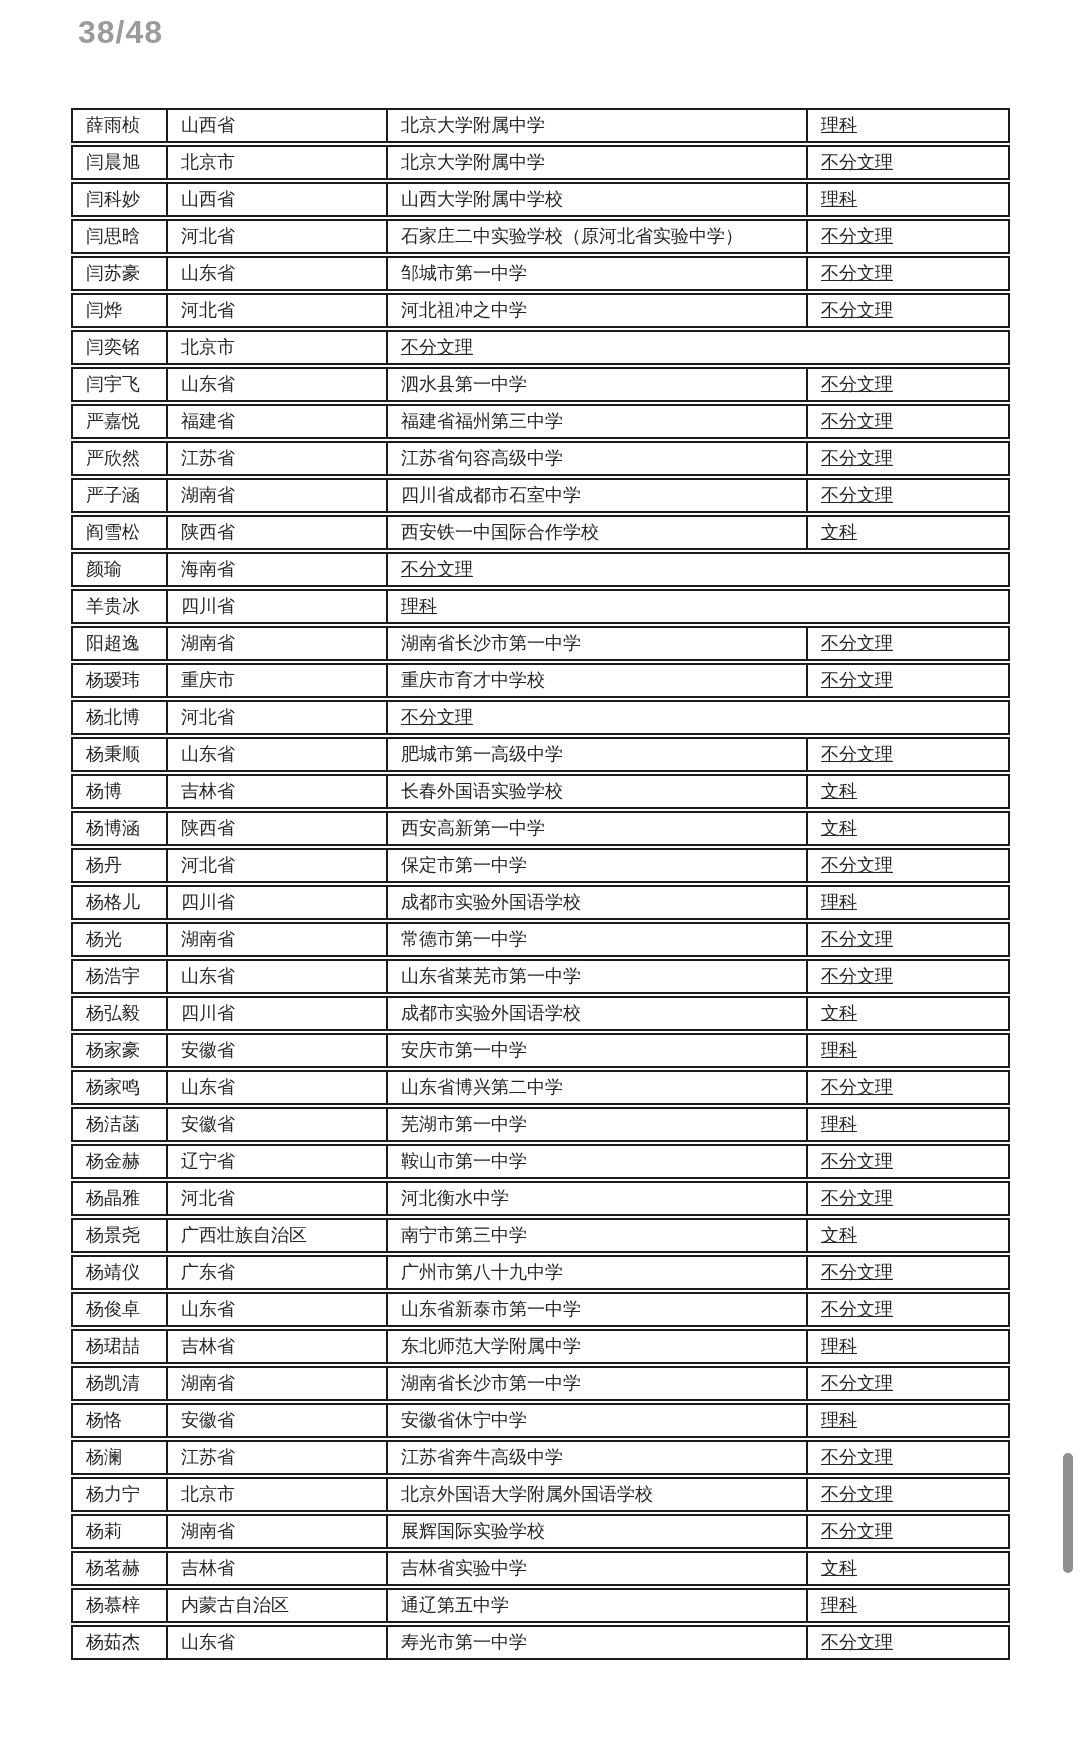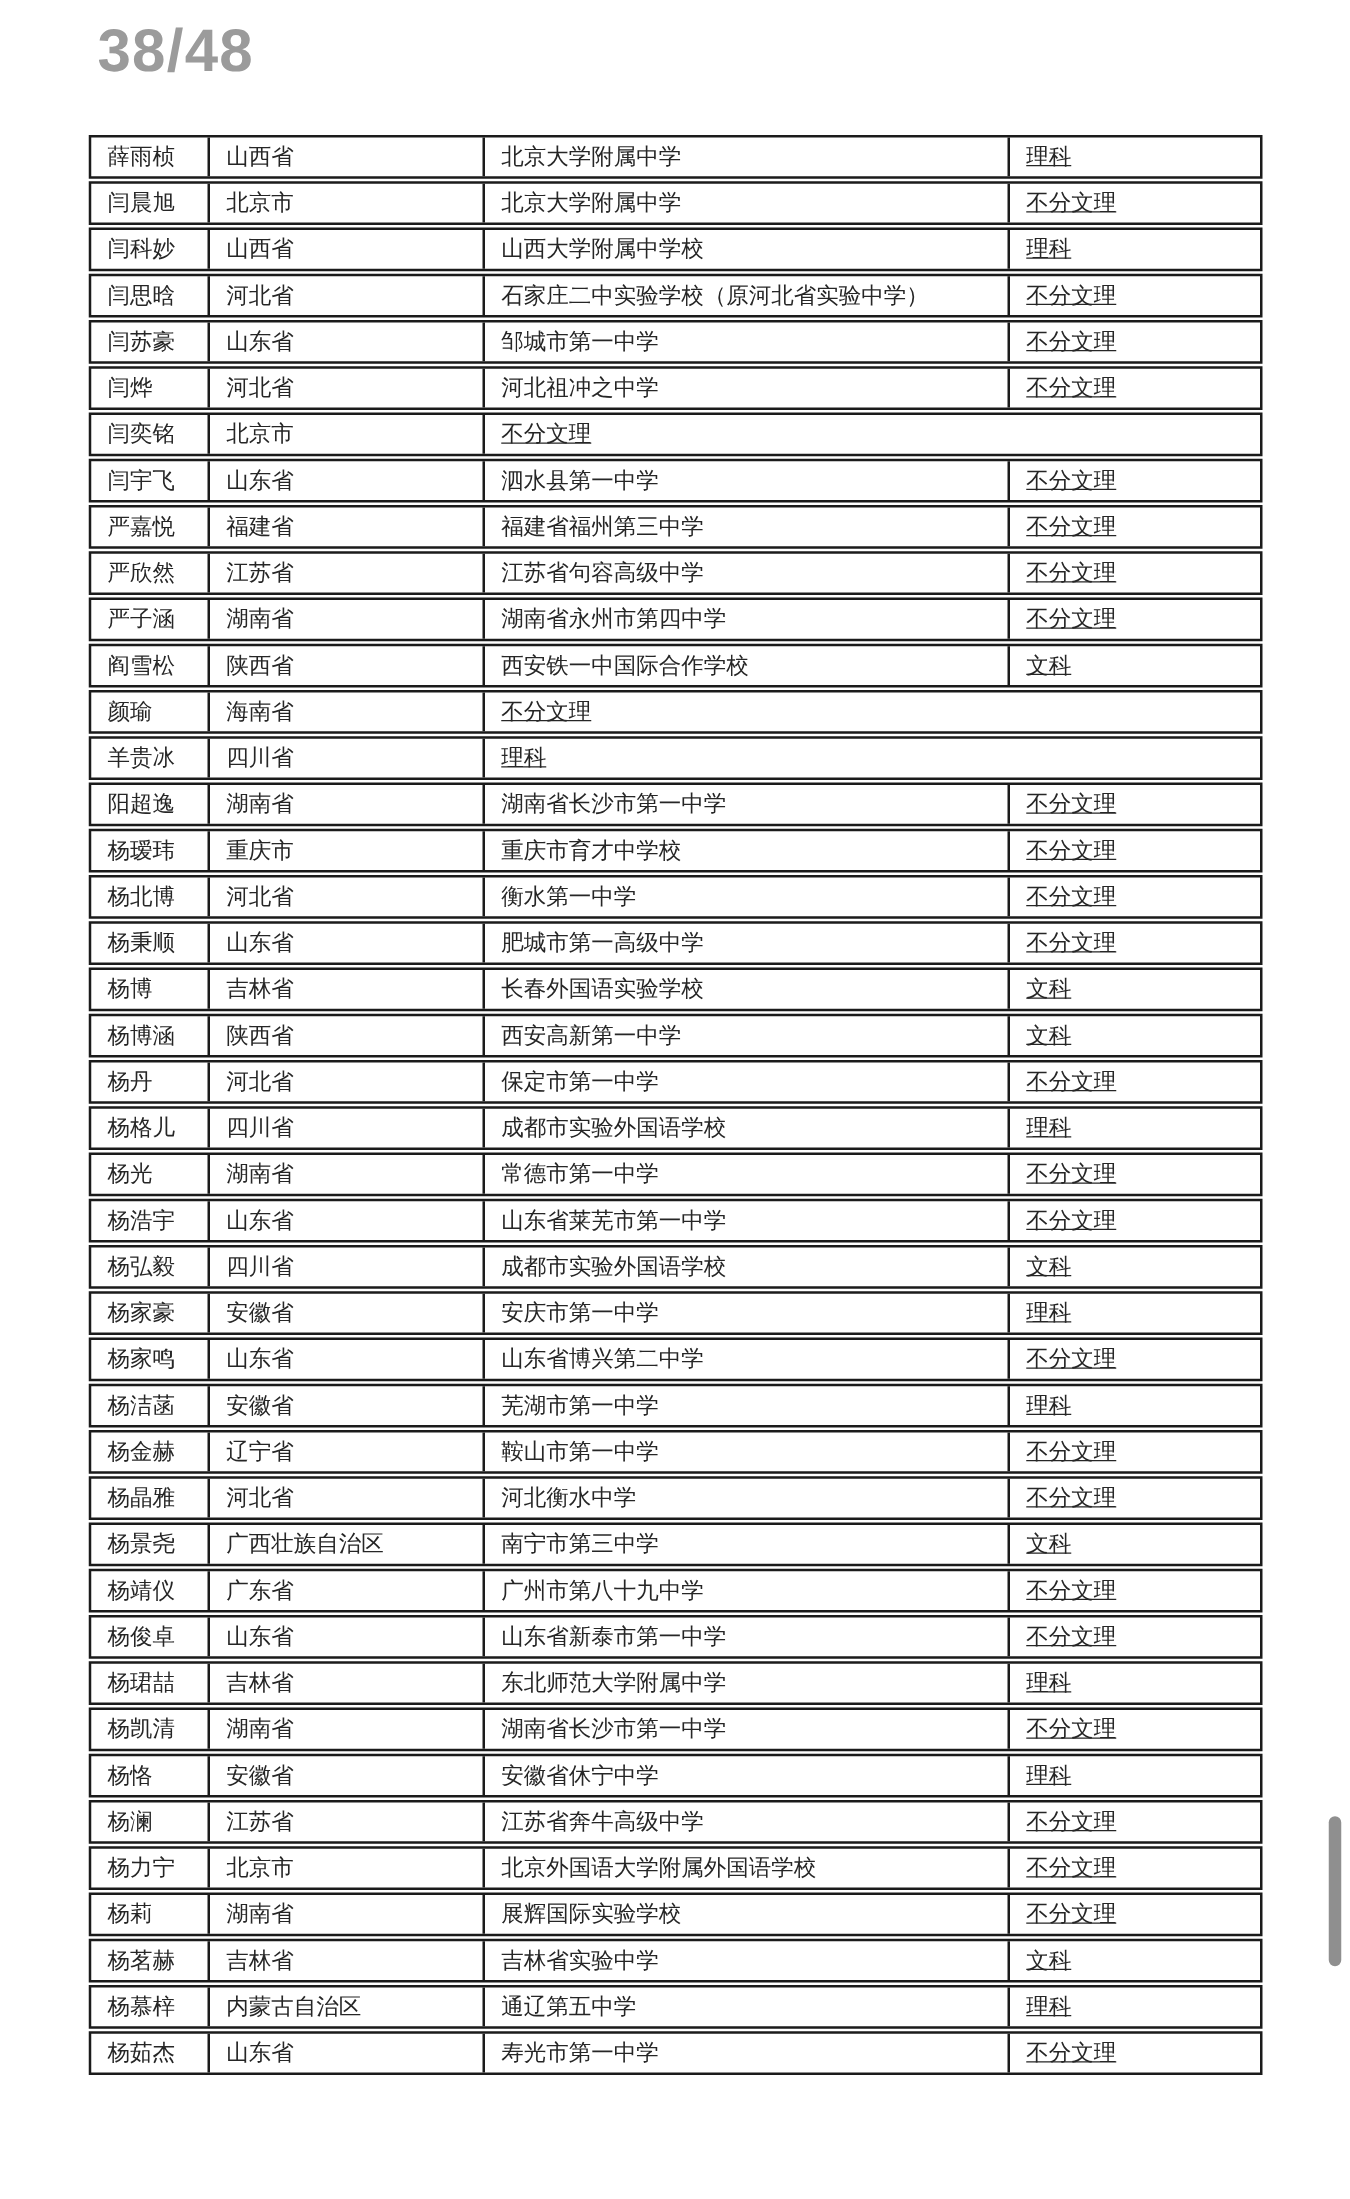--- a/index.html
+++ b/index.html
@@ -12,21 +12,21 @@
   html,body{margin:0;padding:0;}
   body{
     width:1080px;height:1759px;
     background:var(--background);
     position:relative;
     font-family:"Liberation Sans",sans-serif;
     overflow:hidden;
   }
   .page-number{
     position:absolute;left:78px;top:14px;
-    font-size:48px;font-weight:600;letter-spacing:1px;
+    font-size:32px;font-weight:600;letter-spacing:1px;
     color:var(--page-number);
     text-align:center;
   }
   .table{
     position:absolute;left:71px;top:108px;width:939px;
   }
   .row{
     display:flex;
     box-sizing:border-box;
     height:35px;
@@ -115,21 +115,21 @@
     </div>
     <div class="row">
       <div class="cell c-name">严欣然</div>
       <div class="cell c-province">江苏省</div>
       <div class="cell c-school">江苏省句容高级中学</div>
       <div class="cell c-category">不分文理</div>
     </div>
     <div class="row">
       <div class="cell c-name">严子涵</div>
       <div class="cell c-province">湖南省</div>
-      <div class="cell c-school">湖南省永州市第四中学</div>
+      <div class="cell c-school">四川省成都市石室中学</div>
       <div class="cell c-category">不分文理</div>
     </div>
     <div class="row">
       <div class="cell c-name">阎雪松</div>
       <div class="cell c-province">陕西省</div>
       <div class="cell c-school">西安铁一中国际合作学校</div>
       <div class="cell c-category">文科</div>
     </div>
     <div class="row">
       <div class="cell c-name">颜瑜</div>
@@ -149,21 +149,20 @@
     </div>
     <div class="row">
       <div class="cell c-name">杨瑷玮</div>
       <div class="cell c-province">重庆市</div>
       <div class="cell c-school">重庆市育才中学校</div>
       <div class="cell c-category">不分文理</div>
     </div>
     <div class="row">
       <div class="cell c-name">杨北博</div>
       <div class="cell c-province">河北省</div>
-      <div class="cell c-school">衡水第一中学</div>
       <div class="cell c-category">不分文理</div>
     </div>
     <div class="row">
       <div class="cell c-name">杨秉顺</div>
       <div class="cell c-province">山东省</div>
       <div class="cell c-school">肥城市第一高级中学</div>
       <div class="cell c-category">不分文理</div>
     </div>
     <div class="row">
       <div class="cell c-name">杨博</div>

